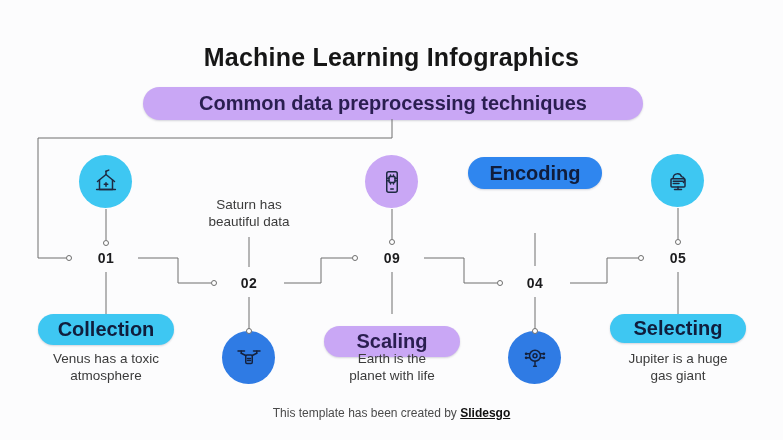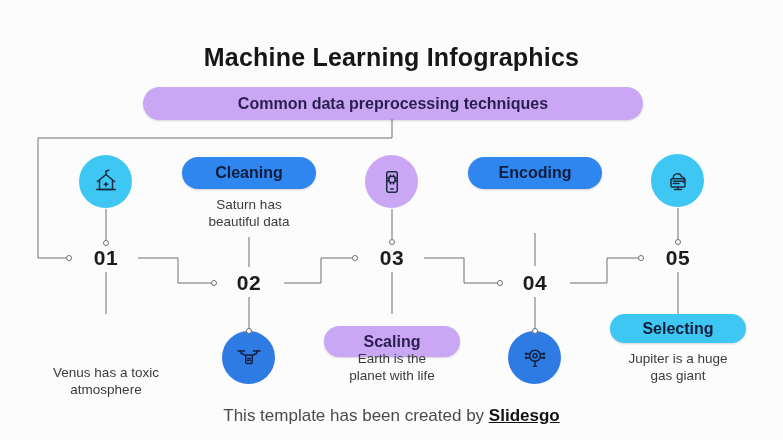--- a/index.html
+++ b/index.html
@@ -8,46 +8,46 @@
     background:#fcfcfd;
     font-family:"Liberation Sans","DejaVu Sans",sans-serif;
   }
   .title{
     position:absolute;left:0;top:40px;width:783px;text-align:center;
     font-size:25px;line-height:34px;font-weight:800;color:var(--title-text);
     letter-spacing:.2px;
   }
   .pill{
     position:absolute;display:flex;align-items:center;justify-content:center;
-    border-radius:17px;font-weight:700;font-size:16px;color:var(--pill-text);
+    border-radius:17px;font-weight:700;font-size:20px;color:var(--pill-text);
     box-shadow:0 1px 2px rgba(30,30,60,.18);
   }
   .pill.cyan{background:var(--cyan);}
   .pill.blue{background:var(--blue);}
   .pill.purple{background:var(--purple);color:var(--subtitle-text);}
   .subtitle{left:143px;top:87px;width:500px;height:33px;}
   .circle{
     position:absolute;width:53px;height:53px;border-radius:50%;
     display:flex;align-items:center;justify-content:center;
   }
   .circle.cyan{background:var(--cyan);}
   .circle.bluec{background:var(--blue-circle);}
   .circle.purple{background:var(--purple);}
   .num{
     position:absolute;width:60px;text-align:center;
-    font-size:21px;line-height:26px;font-weight:800;color:#1c1c1e;letter-spacing:.5px;
+    font-size:14px;line-height:26px;font-weight:800;color:#1c1c1e;letter-spacing:.5px;
   }
   .desc{
     position:absolute;width:170px;text-align:center;white-space:pre-line;
     font-size:13.5px;line-height:17px;color:var(--body-text);
   }
   .connectors{position:absolute;left:0;top:0;pointer-events:none;}
   .footer{
     position:absolute;left:0;top:406px;width:783px;text-align:center;
-    font-size:17px;color:#4a4a4a;
+    font-size:12px;color:#4a4a4a;
   }
   .footer .brand{font-weight:800;color:#111;text-decoration:underline;cursor:pointer;}
   .icon{display:block;}
 </style>
 </head>
 <body>
 
 <div class="canvas">
 
   <div class="title">Machine Learning Infographics</div>
@@ -95,32 +95,32 @@
   </div>
   <div class="circle cyan" style="left:651px;top:154px">
     <svg class="icon" width="30" height="30" viewBox="0 0 24 24" fill="none" stroke="#1e2a42" stroke-width="1.2" stroke-linecap="round" stroke-linejoin="round">
       <path d="M8.2 9.6a3.4 3.4 0 0 1 6.6-1.1 2.7 2.7 0 0 1 1.6 4.6"></path>
       <rect x="6.4" y="10.2" width="11.2" height="6.6" rx=".8"></rect>
       <path d="M8.2 12.2h7.6M8.2 14h4.6"></path>
         <path d="M12 16.8v1.6M9.2 18.8h5.6"></path>
     </svg>
   </div>
 
-  <div class="pill blue" style="left:182px;top:157px;width:134px;height:32px">Cleaning</div>
+  <div class="pill cyan" style="left:38px;top:314px;width:136px;height:31px">Collection</div>
   <div class="pill purple" style="left:324px;top:326px;width:136px;height:31px">Scaling</div>
   <div class="pill blue" style="left:468px;top:157px;width:134px;height:32px">Encoding</div>
   <div class="pill cyan" style="left:610px;top:314px;width:136px;height:29px">Selecting</div>
 
   <div class="num" style="left:76px;top:245px">01</div>
   <div class="num" style="left:219px;top:270px">02</div>
-  <div class="num" style="left:362px;top:245px">03</div>
+  <div class="num" style="left:362px;top:245px">09</div>
   <div class="num" style="left:505px;top:270px">04</div>
   <div class="num" style="left:648px;top:245px">05</div>
 
-  <div class="desc" style="left:21px;top:364px">Venus has a toxic
+  <div class="desc" style="left:21px;top:350px">Venus has a toxic
 atmosphere</div>
   <div class="desc" style="left:164px;top:196px">Saturn has
 beautiful data</div>
   <div class="desc" style="left:307px;top:350px">Earth is the
 planet with life</div>
   <div class="desc" style="left:593px;top:350px">Jupiter is a huge
 gas giant</div>
 
   <svg class="connectors" width="783" height="440" viewBox="0 0 783 440" fill="none" stroke="#6e6e6e" stroke-width="1">
     <path d="M392 119v19H38v120h28"></path>

